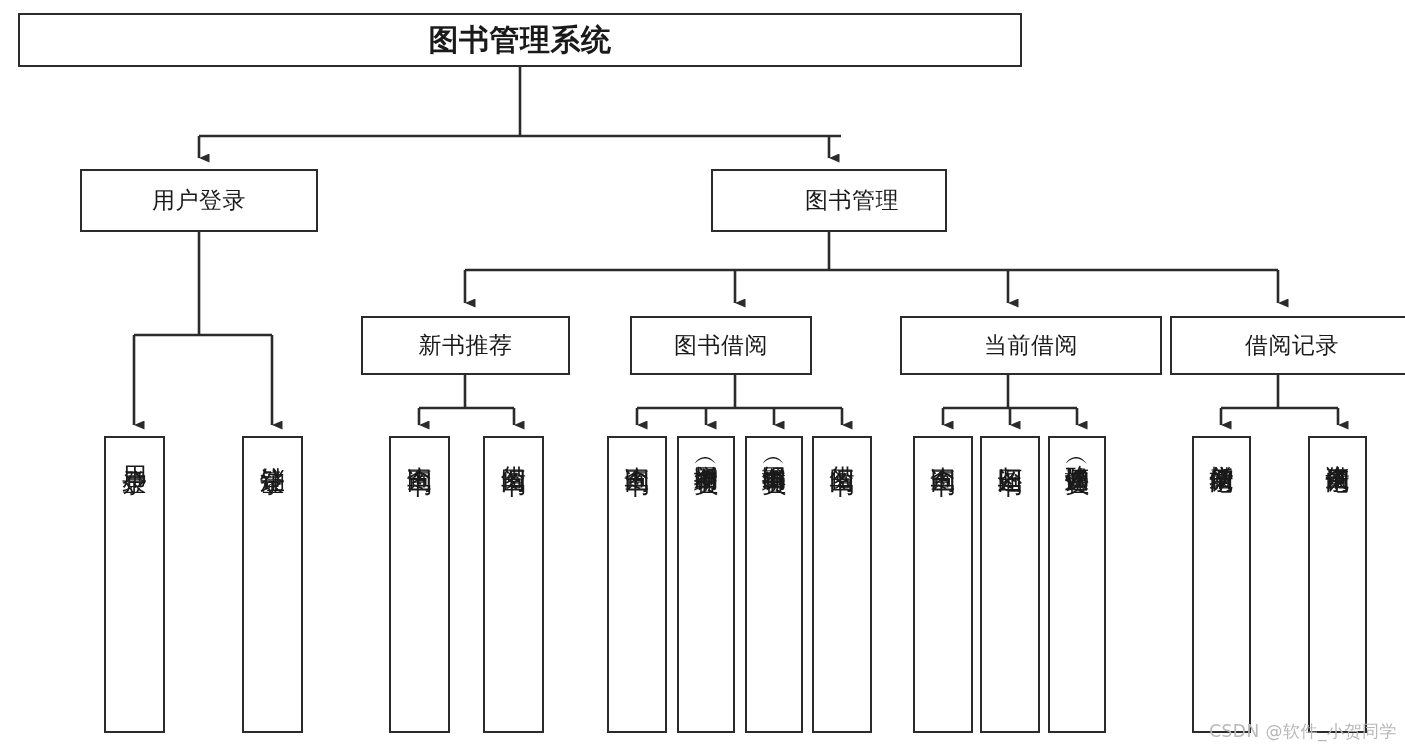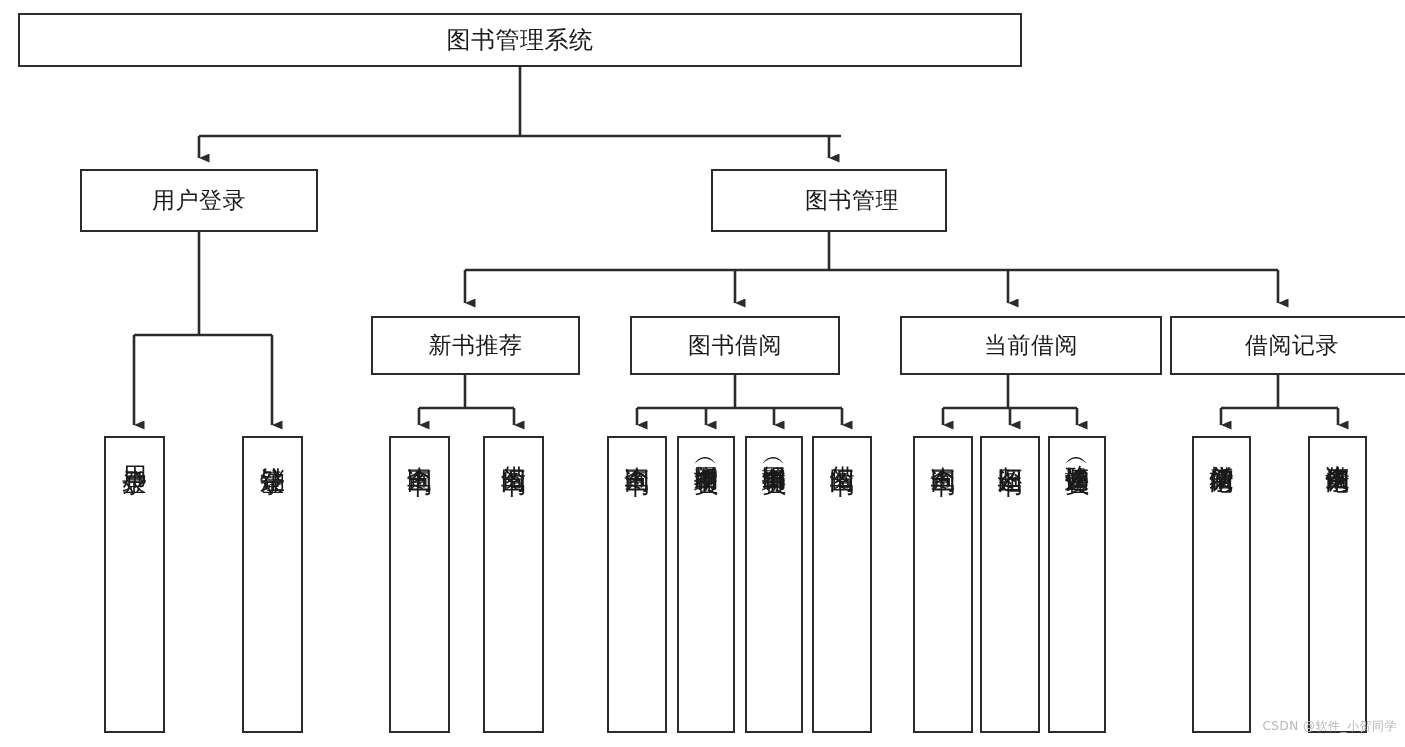--- a/index.html
+++ b/index.html
@@ -57,27 +57,28 @@
     font-size: 25px;
     line-height: 1.0;
     letter-spacing: 2px;
     white-space: nowrap;
   }
   .node.vertical.tall .label {
     font-size: 24px;
     letter-spacing: 1px;
   }
   .node.root .label {
-    font-size: 24px;
+    font-size: 30px;
+    font-weight: bold;
   }
   #watermark {
     position: absolute;
     right: 8px;
-    bottom: 12px;
-    font-size: 12px;
+    bottom: 4px;
+    font-size: 17px;
     color: #b8b8b8;
     white-space: nowrap;
     letter-spacing: 0.5px;
   }
 </style>
 </head>
 <body>
 
 <div id="diagram">
 
@@ -135,24 +136,24 @@
     <span class="label">图书管理系统</span>
   </div>
 
   <div class="node horizontal" style="left:80px; top:169px; width:238px; height:63px;">
     <span class="label">用户登录</span>
   </div>
   <div class="node horizontal" style="left:711px; top:169px; width:236px; height:63px;padding-left:46px;">
     <span class="label">图书管理</span>
   </div>
 
-  <div class="node horizontal" style="left:371px; top:316px; width:209px; height:59px;">
+  <div class="node horizontal" style="left:361px; top:316px; width:209px; height:59px;">
     <span class="label">新书推荐</span>
   </div>
-  <div class="node horizontal" style="left:630px; top:316px; width:210px; height:59px;">
+  <div class="node horizontal" style="left:630px; top:316px; width:182px; height:59px;">
     <span class="label">图书借阅</span>
   </div>
   <div class="node horizontal" style="left:900px; top:316px; width:262px; height:59px;">
     <span class="label">当前借阅</span>
   </div>
   <div class="node horizontal" style="left:1170px; top:316px; width:244px; height:59px;">
     <span class="label">借阅记录</span>
   </div>
 
   <div class="node vertical" style="left:104px; top:436px; width:61px; height:297px;">

